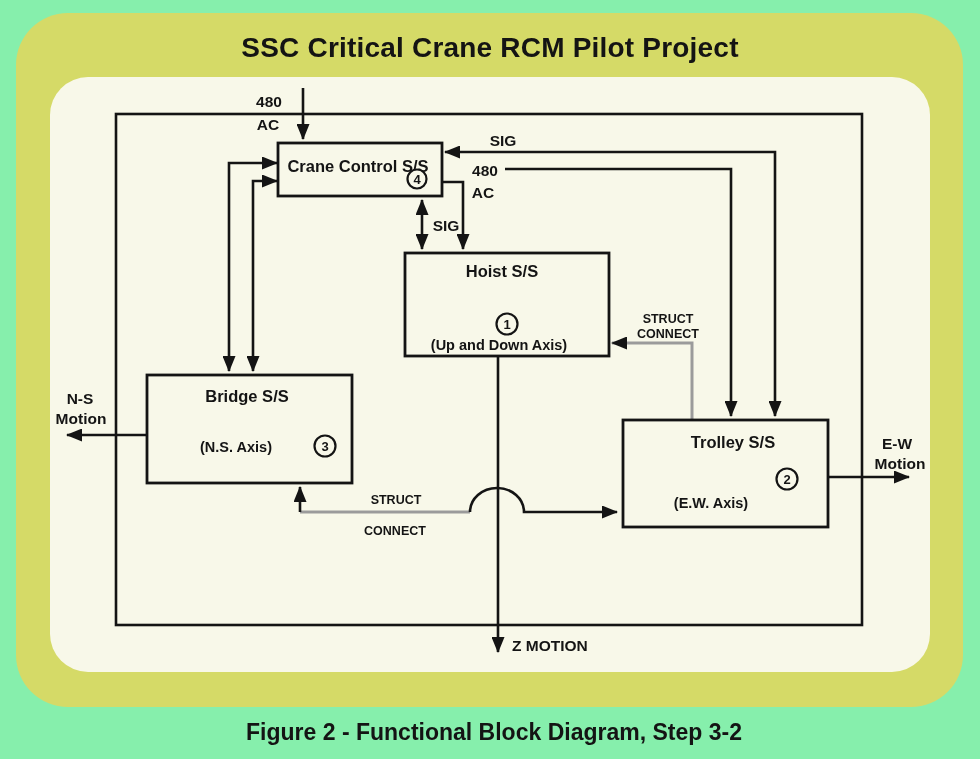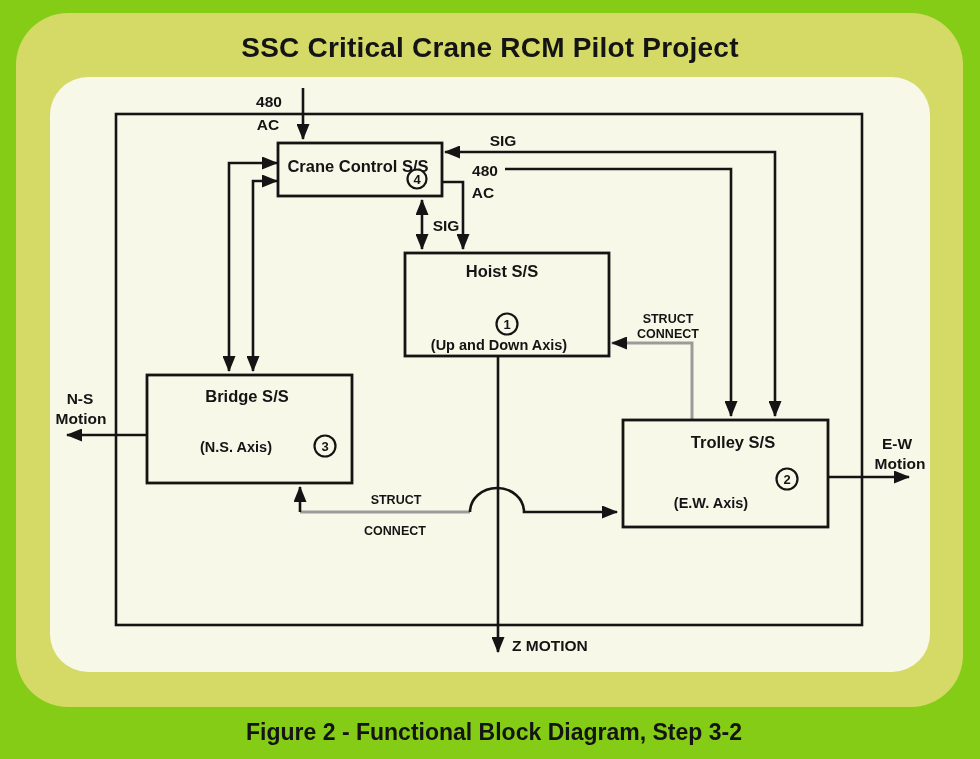--- a/index.html
+++ b/index.html
@@ -1,16 +1,16 @@
 <!DOCTYPE html>
 <html><head>
 <meta charset="utf-8">
 <style>
   html,body{margin:0;padding:0;background:#ffffff;}
-  .stage{position:relative;width:980px;height:759px;background:#84cc16;overflow:hidden;}
+  .stage{position:relative;width:980px;height:759px;background:#86efac;overflow:hidden;}
   svg{display:block;}
   text{font-family:"Liberation Sans","DejaVu Sans",sans-serif;font-weight:700;fill:#141414;}
   .title-text{font-size:28px;letter-spacing:0.2px;}
   .caption-text{font-size:23px;}
   .box-label{font-size:16.5px;}
   .box-sub{font-size:14.5px;}
   .edge-label{font-size:15.5px;}
   .small-label{font-size:12.5px;}
   .num-label{font-size:13px;}
   .wire{stroke:#141414;stroke-width:2.6;fill:none;}

